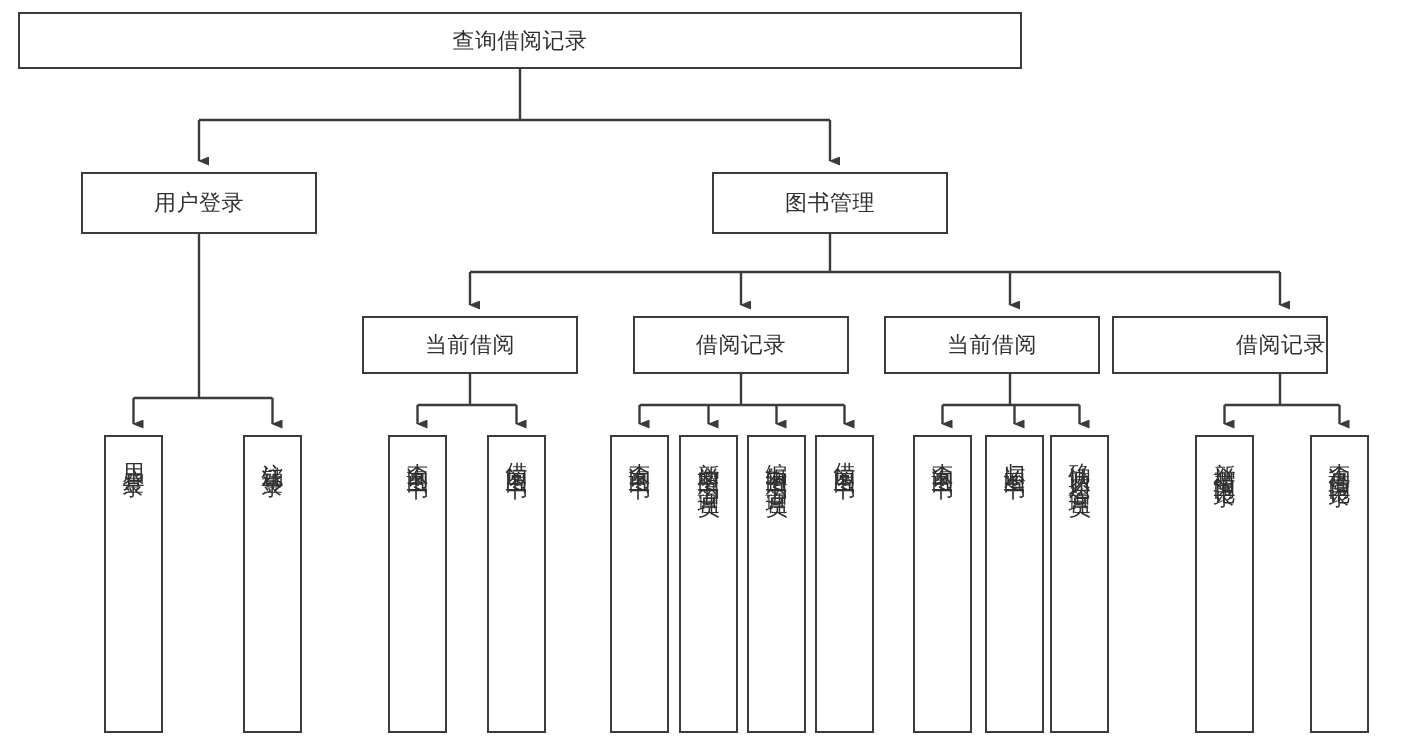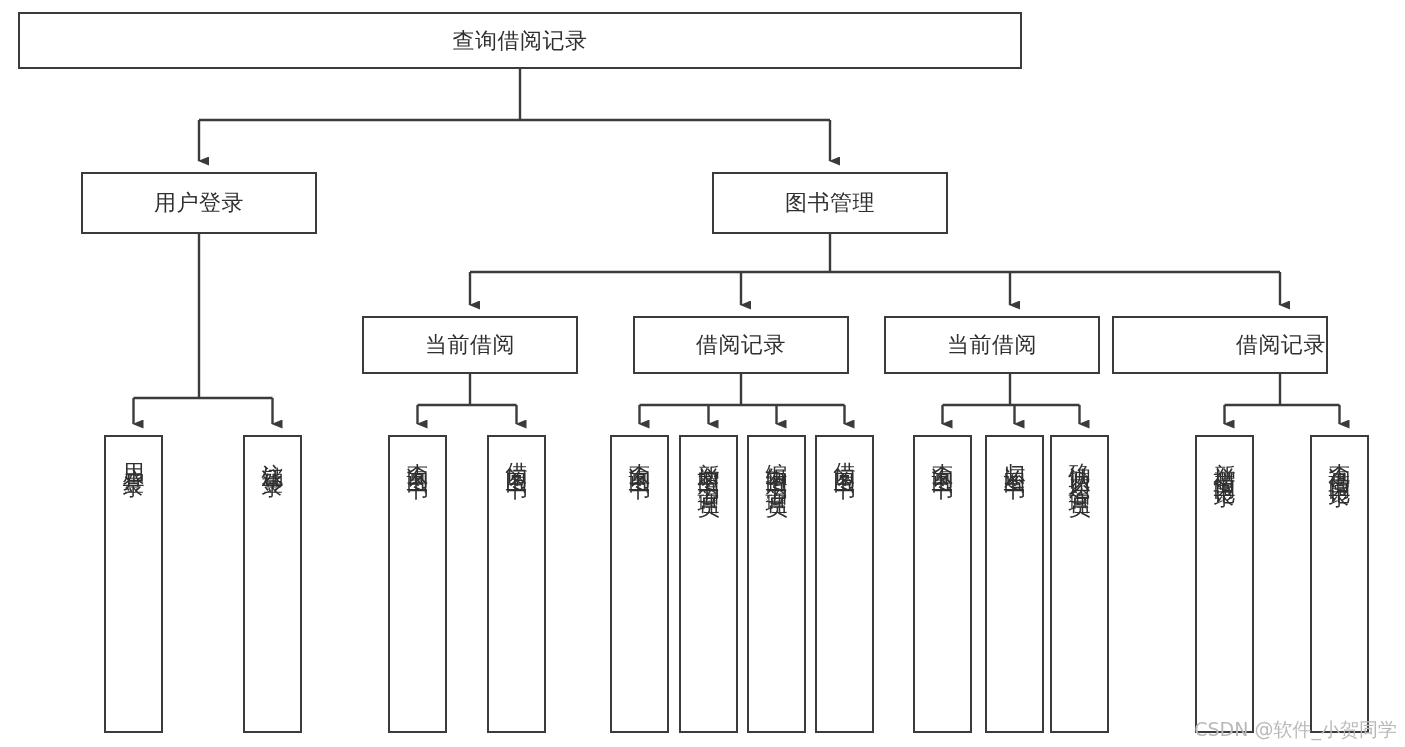--- a/index.html
+++ b/index.html
@@ -175,15 +175,14 @@
         <span class="node-label" style="color: rgb(47, 47, 47);">确认归还（管理员）</span>
       </div>
       <div class="node vert" style="left: 1195px; top: 435px; width: 59px; height: 298px; border-color: rgb(59, 59, 59);">
         <span class="node-label" style="color: rgb(47, 47, 47);">新增借阅记录</span>
       </div>
       <div class="node vert" style="left: 1310px; top: 435px; width: 59px; height: 298px; border-color: rgb(59, 59, 59);">
         <span class="node-label" style="color: rgb(47, 47, 47);">查询借阅记录</span>
       </div>
     </div>
 
-  <div id="watermark">CSDN @软件_小贺同学</div>
 
 </div>
 
 </body></html>

